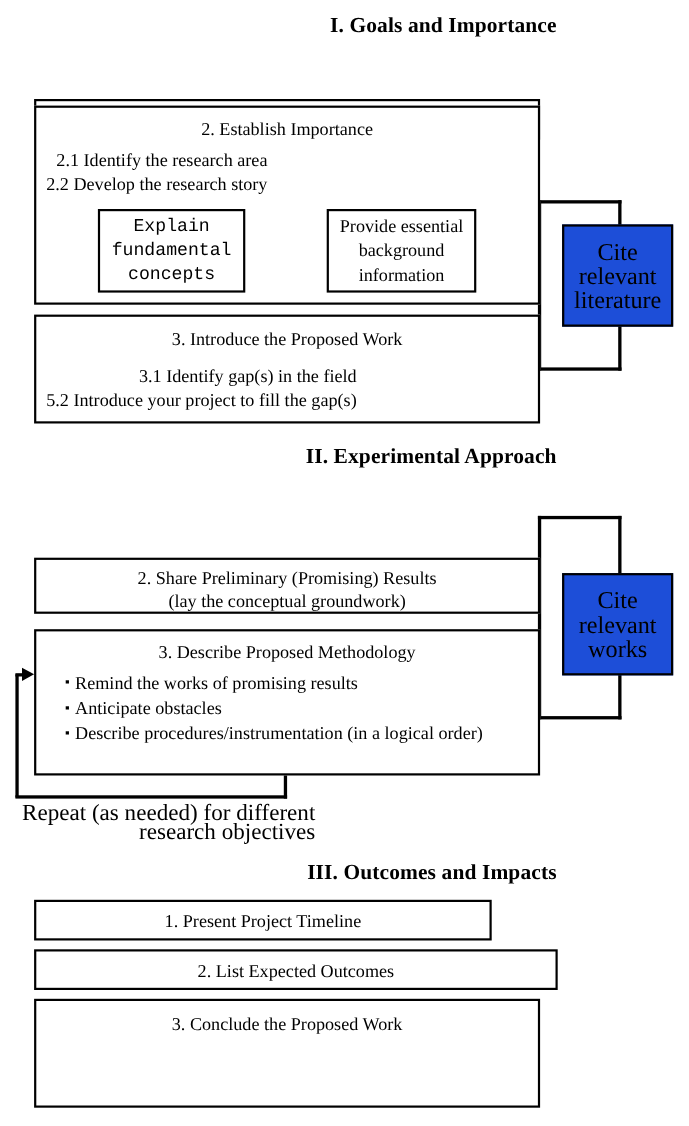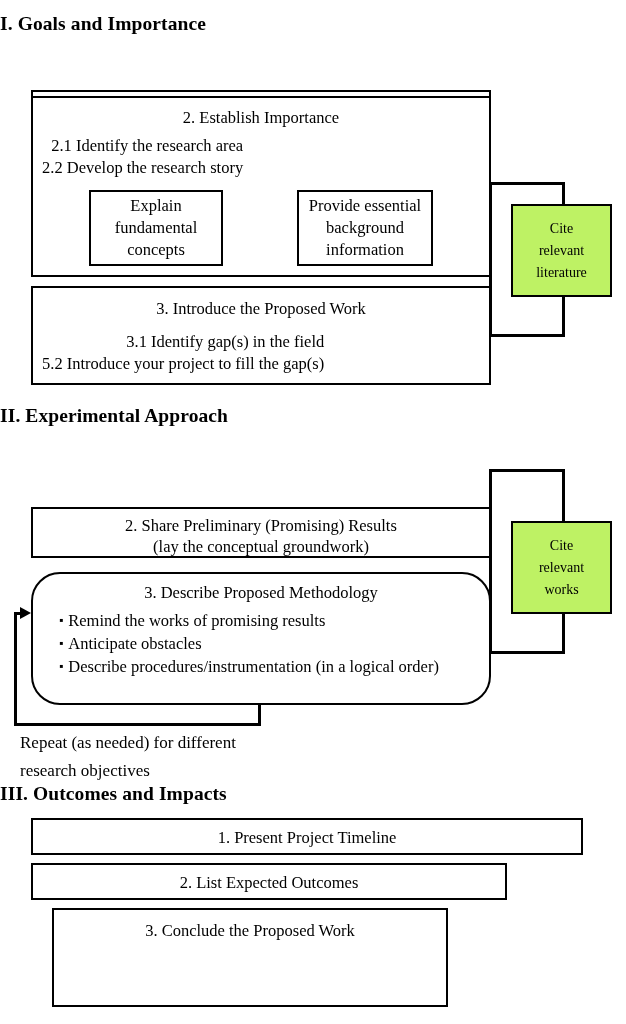--- a/index.html
+++ b/index.html
@@ -24,21 +24,21 @@
     top: 0;
     width: 626px;
     height: 1024px;
   }
 
   
   .section-title {
     position: absolute;
     left: 0;
     width: 506px;
-    text-align: left;
+    text-align: right;
     font-weight: bold;
     font-size: 19.5px;
     letter-spacing: 0.1px;
     white-space: nowrap;
   }
 
   
   .box {
     position: absolute;
     box-sizing: border-box;
@@ -81,26 +81,26 @@
     line-height: 22px;
     white-space: pre-line;
     z-index: 6;
   }
 
   
   .cite-box {
     position: absolute;
     box-sizing: border-box;
     border: 2.6px solid #000000;
-    background: #bef264;
+    background: #1d4ed8;
     display: flex;
     align-items: center;
     justify-content: center;
     text-align: center;
-    font-size: 14px;
+    font-size: 22px;
     line-height: 22px;
     white-space: pre-line;
     z-index: 20;
   }
 
   
   .ln {
     position: absolute;
     background: #000000;
     z-index: 2;
@@ -124,24 +124,24 @@
   }
   .bullet-glyph {
     font-size: 12px;
     vertical-align: 2px;
     padding-right: 5px;
   }
 
   
   .loop-caption {
     position: absolute;
-    font-size: 17px;
-    line-height: 28px;
-    white-space: pre-line;
-    text-align: left;
+    font-size: 21px;
+    line-height: 18px;
+    white-space: pre-line;
+    text-align: right;
     z-index: 8;
   }
 
   
   .arrow-head {
     position: absolute;
     width: 0;
     height: 0;
     border-top: 6.5px solid transparent;
     border-bottom: 6.5px solid transparent;
@@ -164,21 +164,21 @@
   <div class="box" style="left:31px; top:50px; width:460px; height:37px;margin-top:40px;">
     <div class="box-title" style="top:7px;">1. State Goals and Objectives</div>
   </div>
 
   <div class="box" style="left:31px; top:96px; width:460px; height:181px;">
     <div class="box-title" style="top:9px;">2. Establish Importance</div>
     <div class="sub-lines" style="left:9px; top:37px;">2.1 Identify the research area
 2.2 Develop the research story</div>
   </div>
 
-  <div class="subbox" style="left:89px; top:190px; width:134px; height:76px;">
+  <div class="subbox" style="left:89px; top:190px; width:134px; height:76px;font-family:Liberation Mono, monospace;">
     <span>Explain
 fundamental
 concepts</span>
   </div>
 
   <div class="subbox" style="left:297px; top:190px; width:136px; height:76px;">
     <span>Provide essential
 background
 information</span>
   </div>
@@ -201,21 +201,21 @@
   <div class="ln" style="left:489px; top:469px; width:76px; height:2.6px;"></div>
   <div class="ln" style="left:489px; top:651.4px; width:76px; height:2.6px;"></div>
   <div class="ln" style="left:562.4px; top:469px; width:2.6px; height:185px;"></div>
 
 
   <div class="box" style="left:31px; top:507px; width:460px; height:51px;">
     <div class="box-title" style="top:6px;">2. Share Preliminary (Promising) Results
 (lay the conceptual groundwork)</div>
   </div>
 
-  <div class="box" style="left:31px; top:572px; width:460px; height:133px;border-radius:29px;">
+  <div class="box" style="left:31px; top:572px; width:460px; height:133px;">
     <div class="box-title" style="top:8px;">3. Describe Proposed Methodology</div>
 
     <div class="bullet-block" style="left:13px; top:35px;">
       <div class="bullet-row">
         <span class="bullet-glyph">▪</span><span>Remind the works of promising results</span>
       </div>
       <div class="bullet-row">
         <span class="bullet-glyph">▪</span><span>Anticipate obstacles</span>
       </div>
       <div class="bullet-row">
@@ -234,25 +234,25 @@
 research objectives</div>
 
   <div class="cite-box" style="left:511px; top:521px; width:101px; height:93px;">
     <span>Cite
 relevant
 works</span>
   </div>
 
   <div class="section-title" style="top:783px;">III. Outcomes and Impacts</div>
 
-  <div class="box" style="left:31px; top:818px; width:552px; height:37px;">
+  <div class="box" style="left:31px; top:818px; width:416px; height:37px;">
     <div class="box-title" style="top:7px;">1. Present Project Timeline</div>
   </div>
 
   <div class="box" style="left:31px; top:863px; width:476px; height:37px;">
     <div class="box-title" style="top:7px;">2. List Expected Outcomes</div>
   </div>
 
-  <div class="box" style="left:31px; top:908px; width:396px; height:99px;margin-left:21px;">
+  <div class="box" style="left:31px; top:908px; width:460px; height:99px;">
     <div class="box-title" style="top:10px;">3. Conclude the Proposed Work</div>
   </div>
 
 </div>
 
 </body></html>

